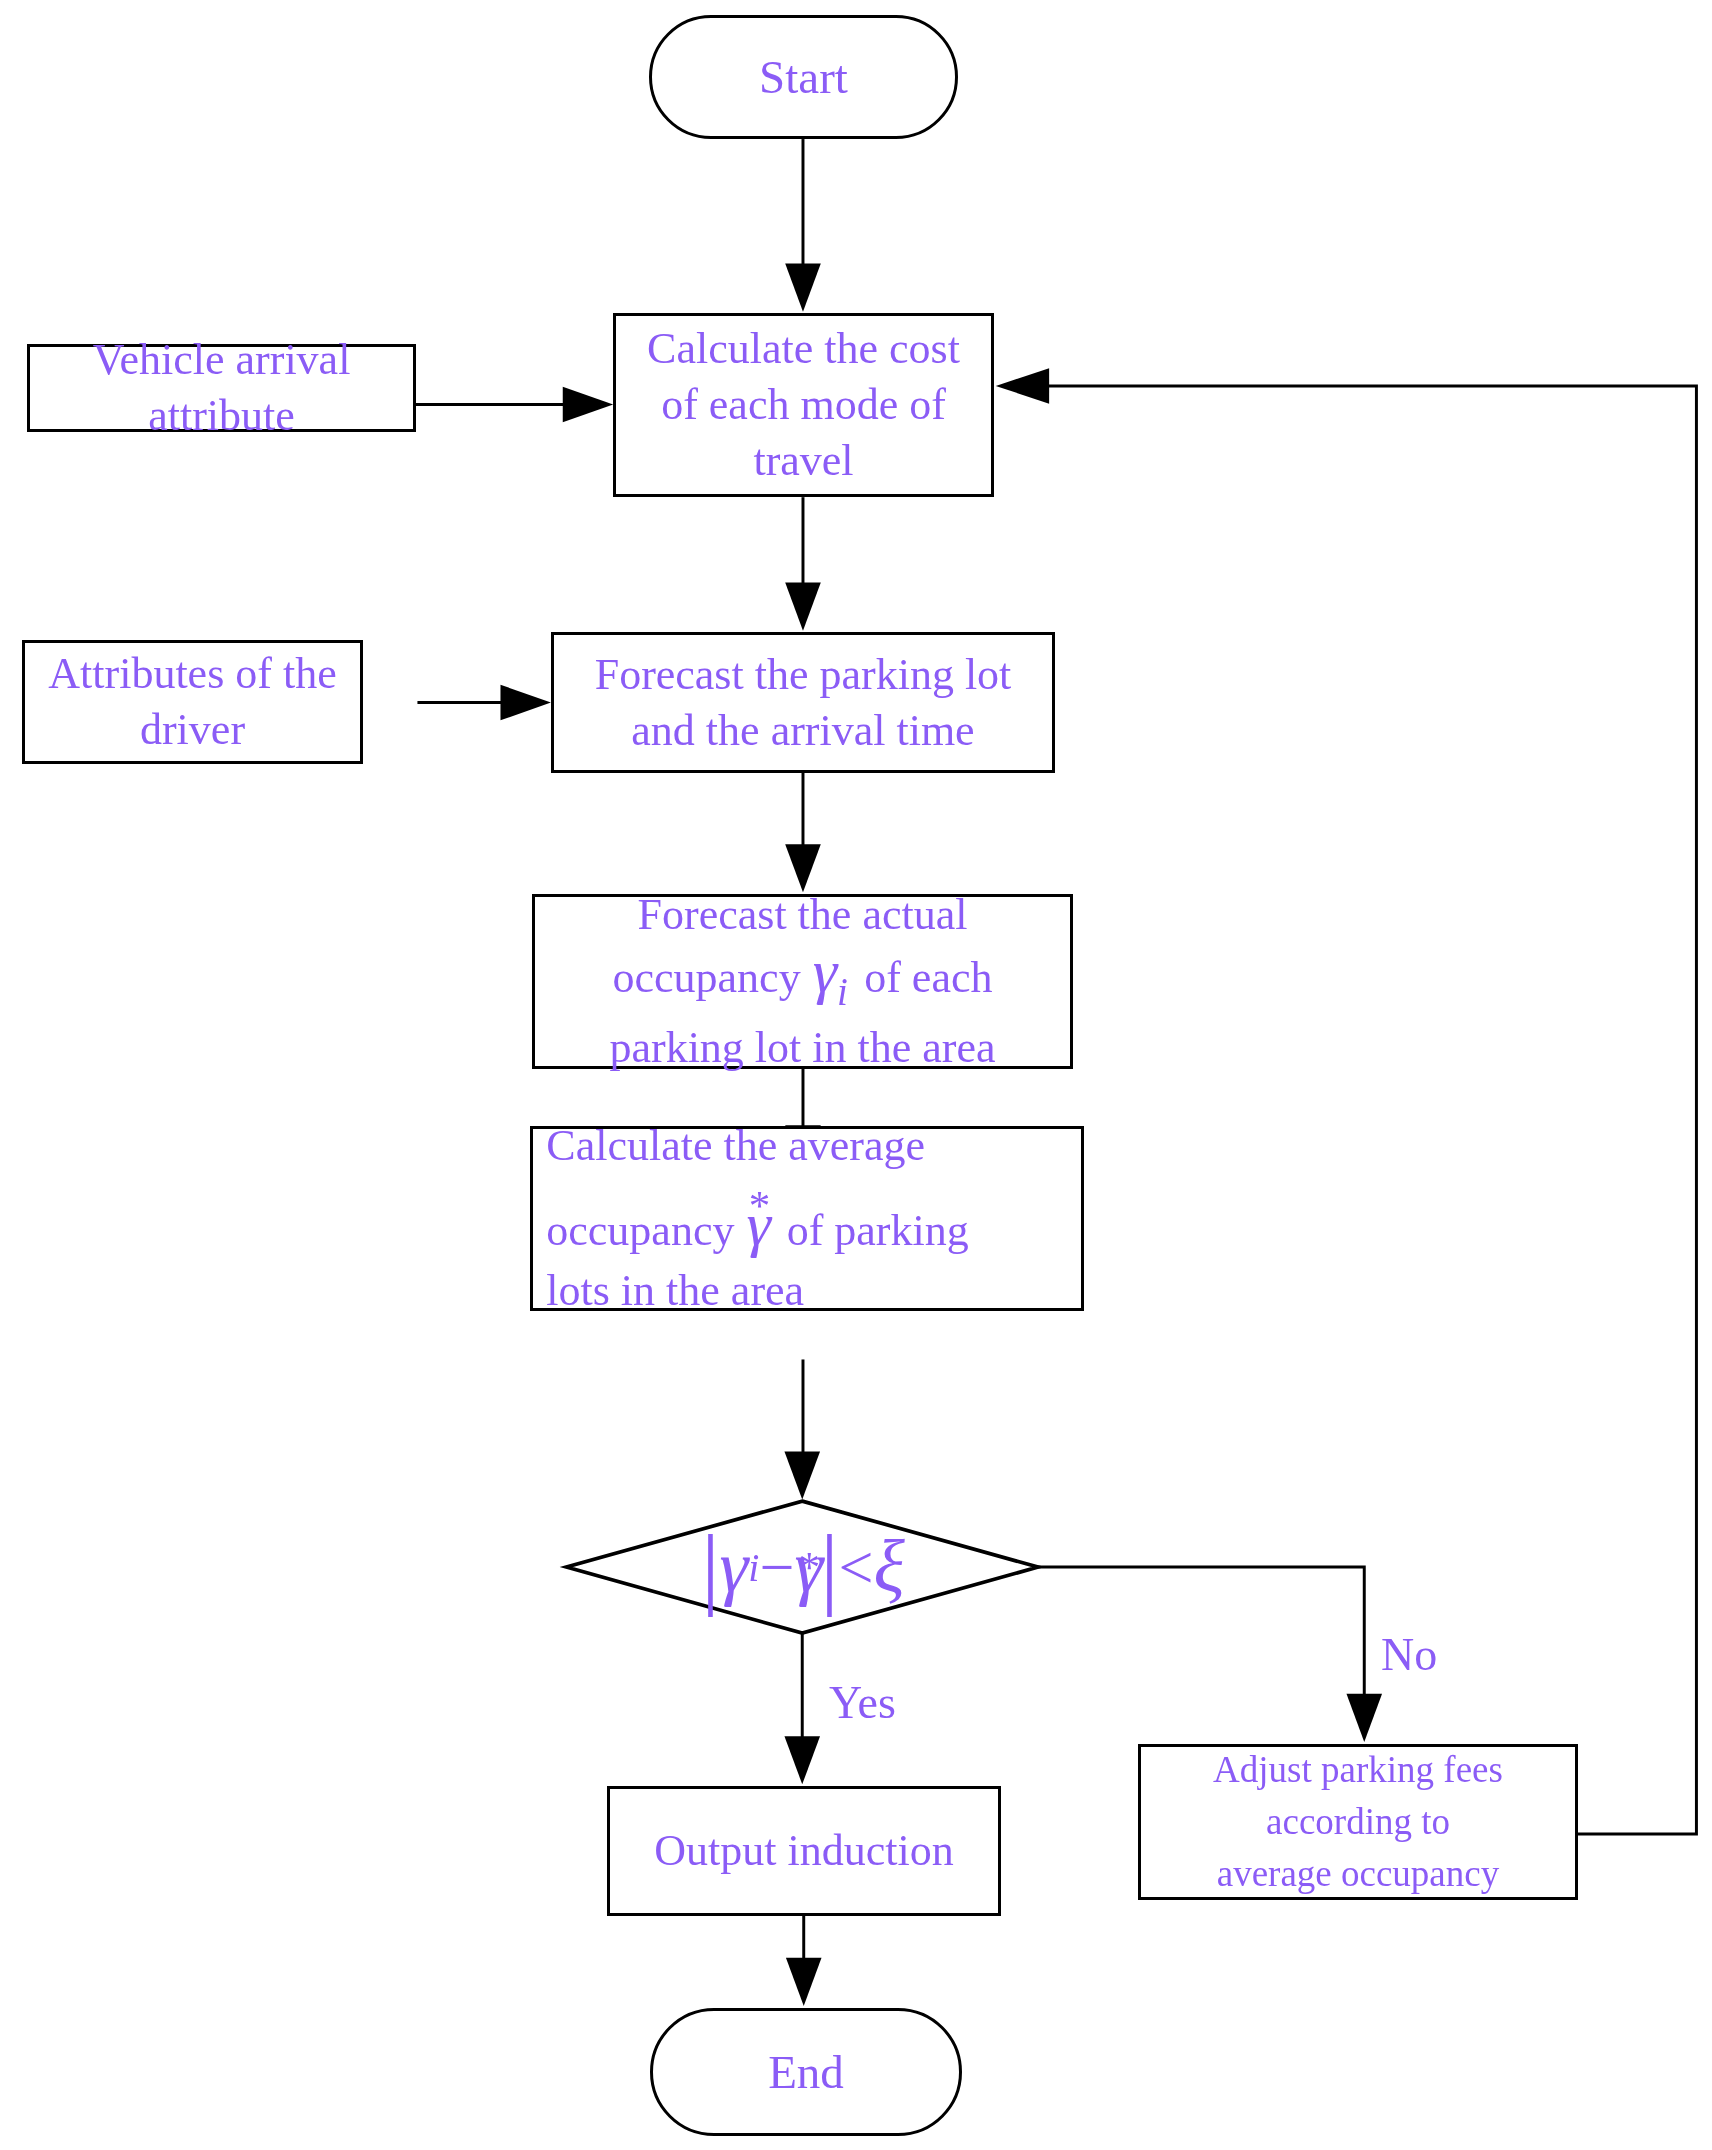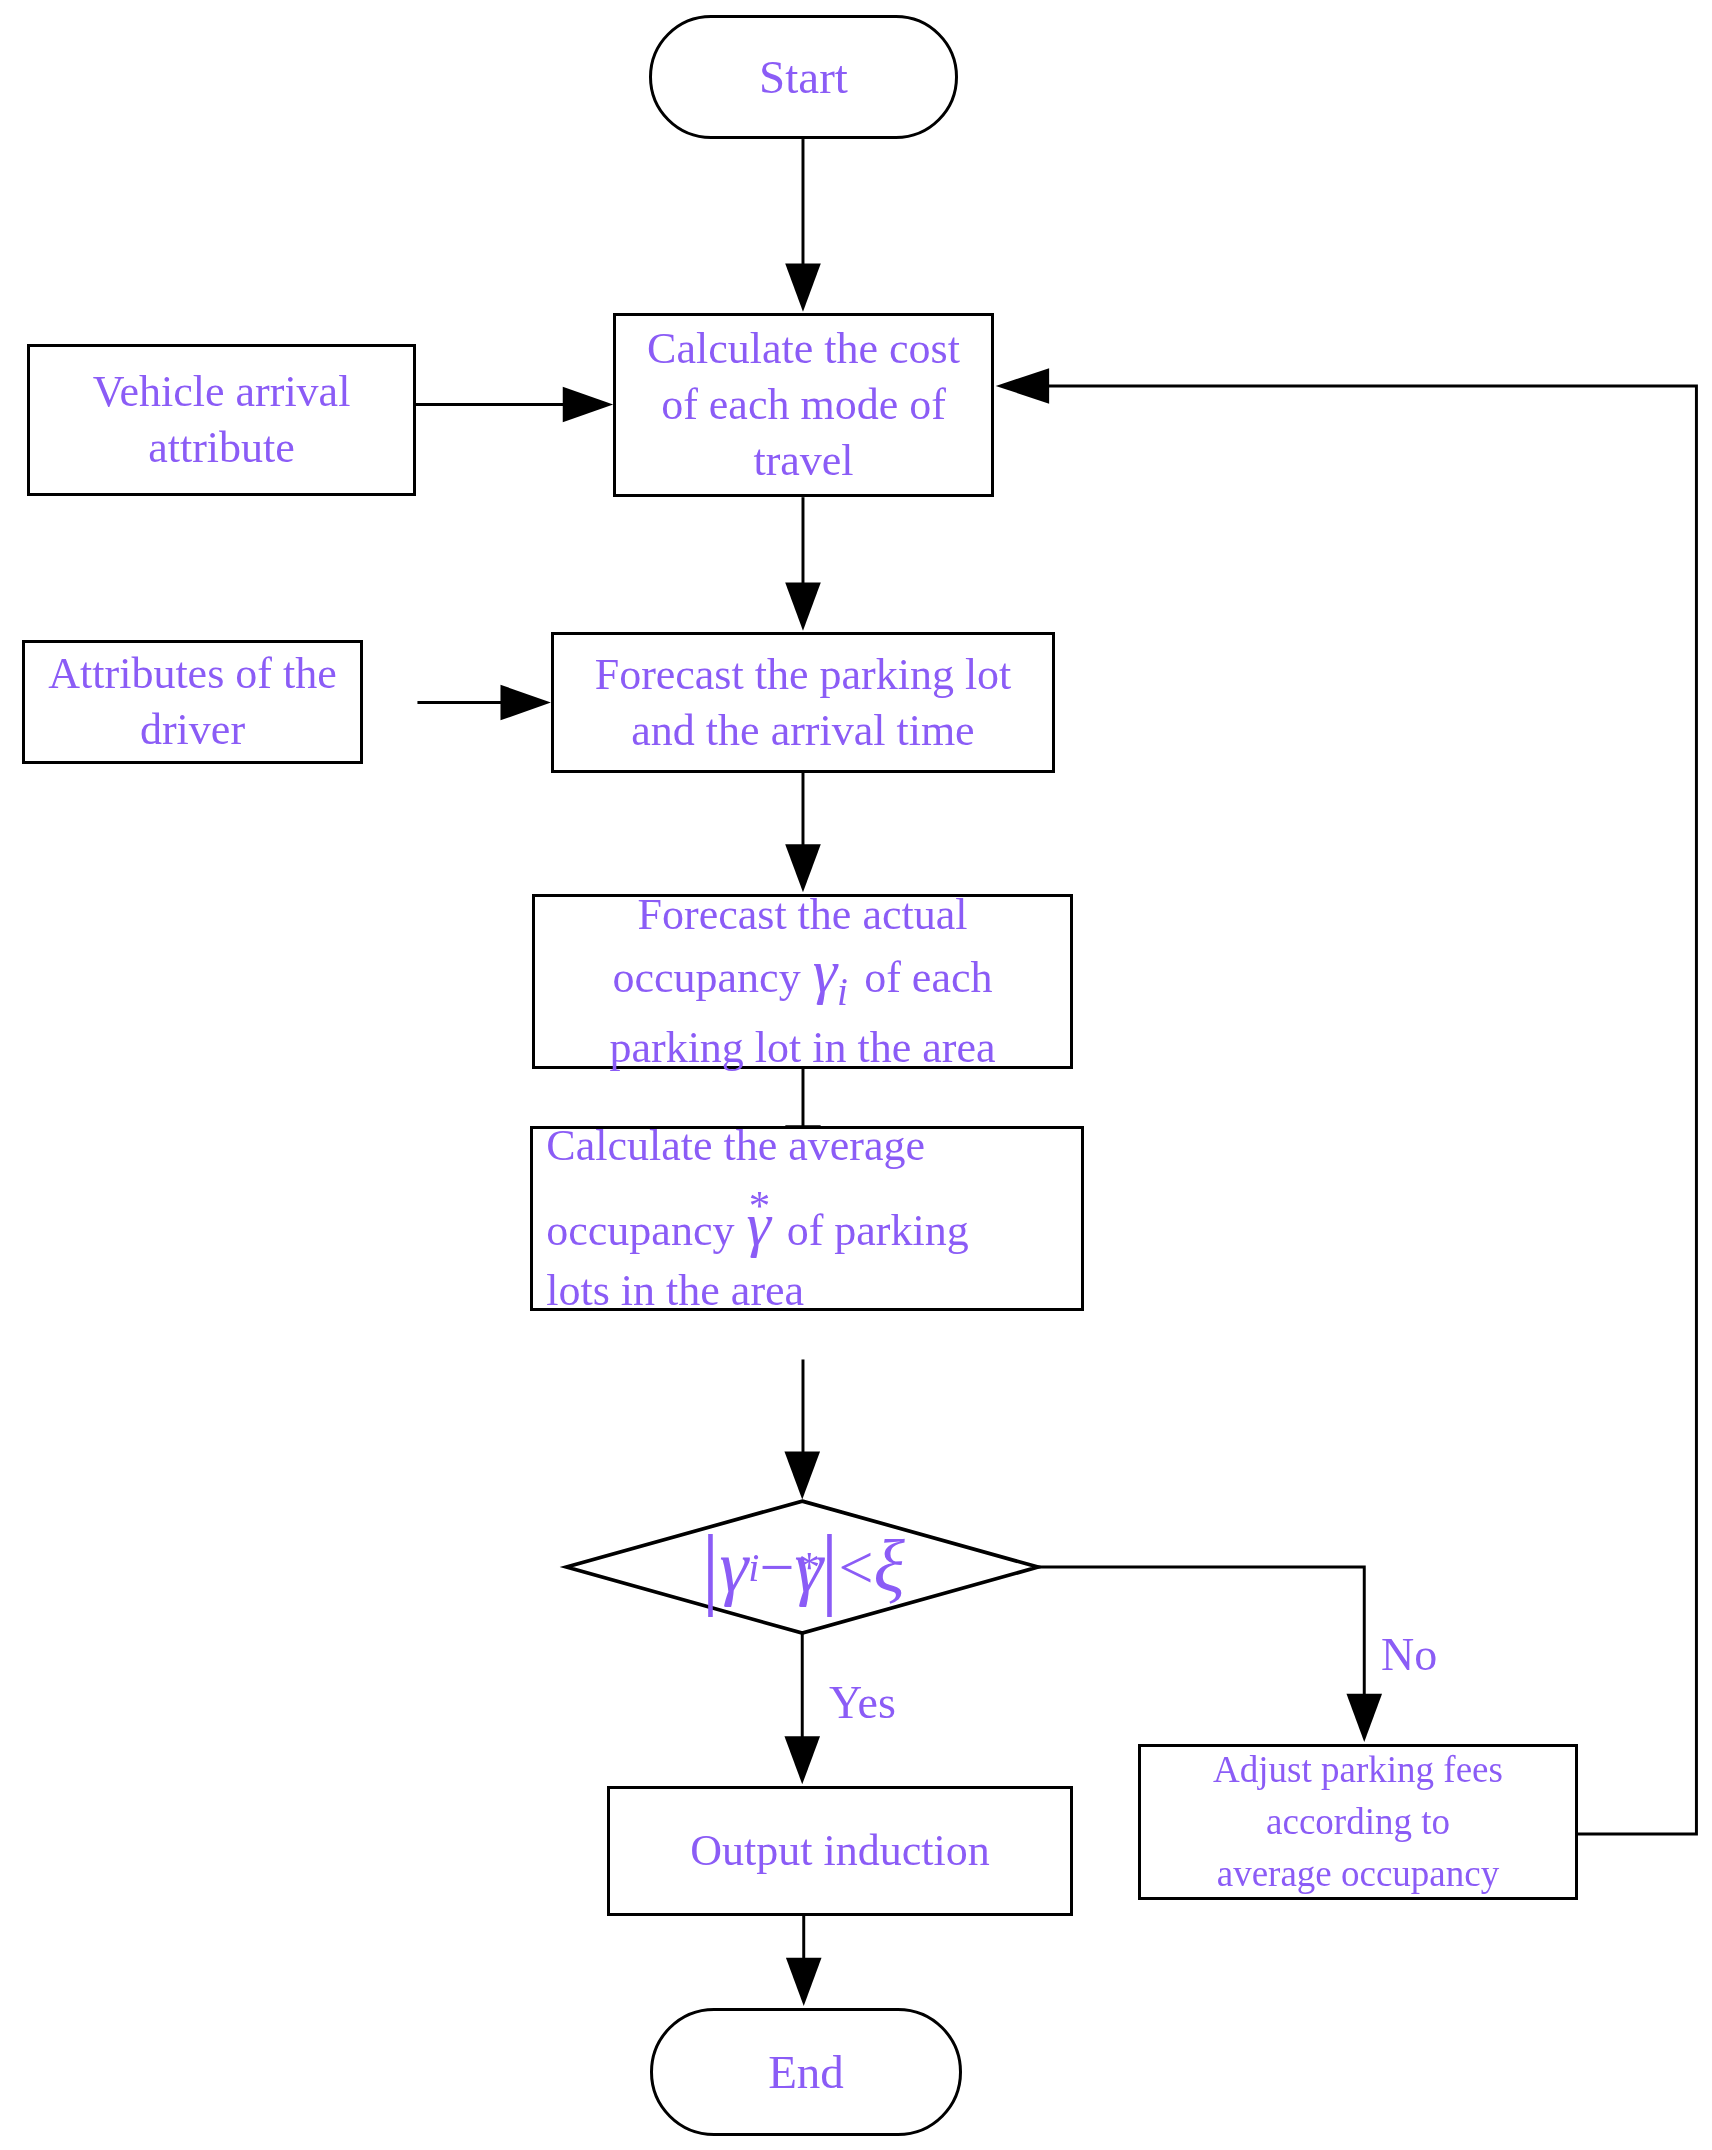--- a/index.html
+++ b/index.html
@@ -27,29 +27,29 @@
     align-items: center;
     text-align: center;
     z-index: 2;
     font-size: 44px;
   }
   .node .ln { line-height: 56px; white-space: nowrap; }
   .stadium { border-radius: 67px; }
   .stadium .ln { font-size: 47px; }
 
   .n-start   { left: 649px;  top: 15px;   width: 309px; height: 124px; }
-  .n-vehicle { left: 27px;   top: 344px;  width: 389px; height: 152px; }
+  .n-vehicle { left: 27px;   top: 344px;  width: 389px; height: 88px; }
   .n-calc    { left: 613px;  top: 313px;  width: 381px; height: 184px; }
   .n-driver  { left: 22px;   top: 640px;  width: 341px; height: 124px; }
   .n-forecast{ left: 551px;  top: 632px;  width: 504px; height: 141px; }
   .n-occ     { left: 532px;  top: 894px; width: 541px; height: 175px; }
   .n-avg     { left: 530px;  top: 1126px; width: 554px; height: 185px;
                align-items: flex-start; text-align: left; padding-left: 13.3px; }
   .n-avg .ln { line-height: 60px; }
-  .n-output  { left: 607px;  top: 1786px; width: 466px; height: 130px; }
+  .n-output  { left: 607px;  top: 1786px; width: 394px; height: 130px; }
   .n-adjust  { left: 1138px; top: 1744px; width: 440px; height: 156px; }
   .n-adjust .ln { line-height: 52px; font-size: 37px; }
   .n-end     { left: 650px;  top: 2008px; width: 312px; height: 128px; }
 
   
   .sym  { font-style: italic; font-size: 62px; }
   .isub { font-style: italic; font-size: 39px; vertical-align: -13.3px; }
   .istar{ font-style: normal; font-size: 43px; vertical-align: 25px; margin-left: -22px; }
   .gap-r { margin-right: 12px; }
   .gap-l { margin-left: 16.3px; }

